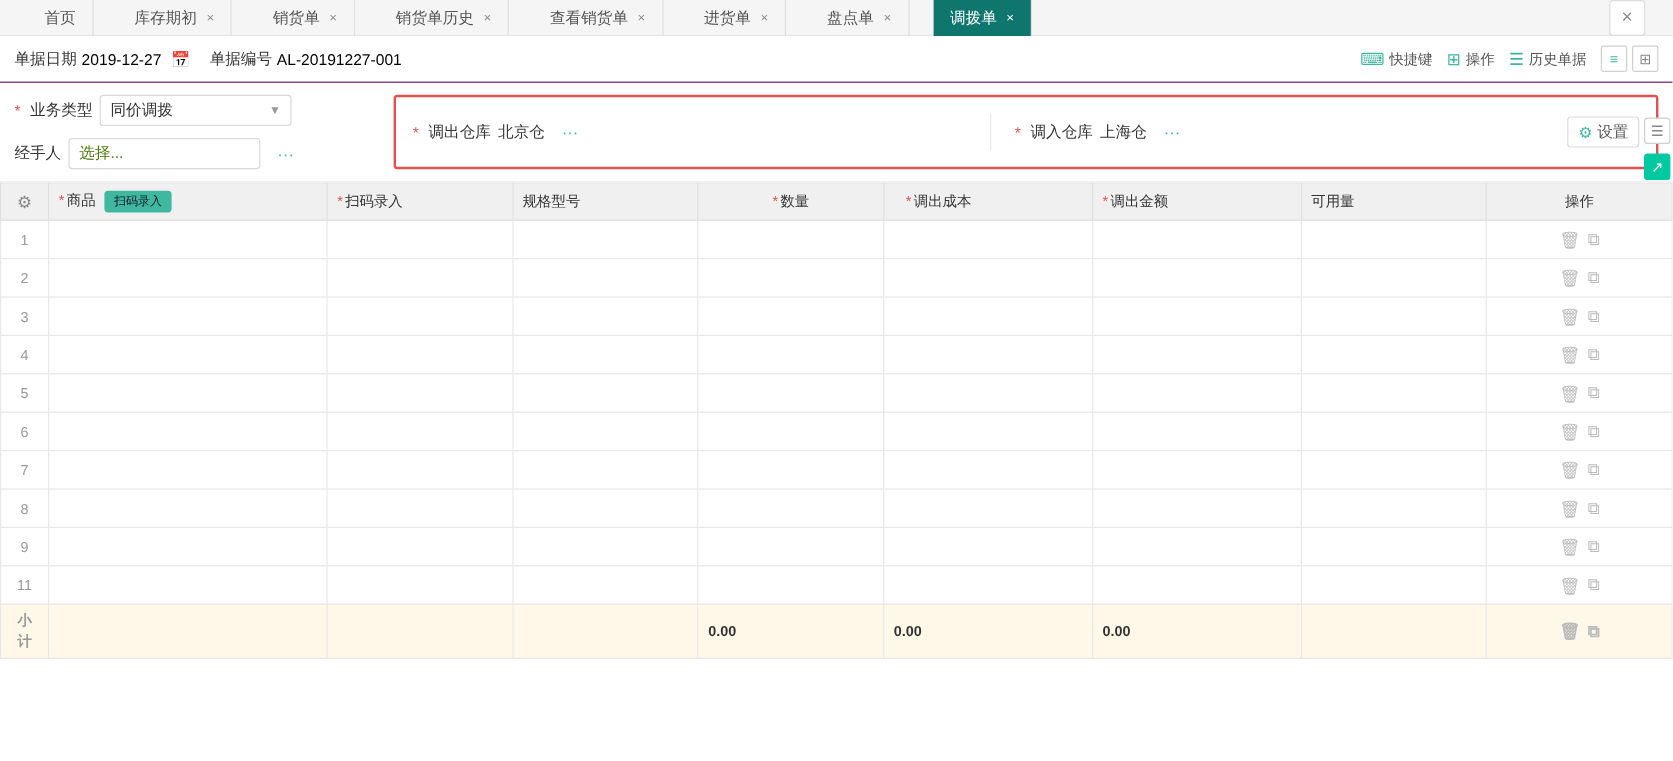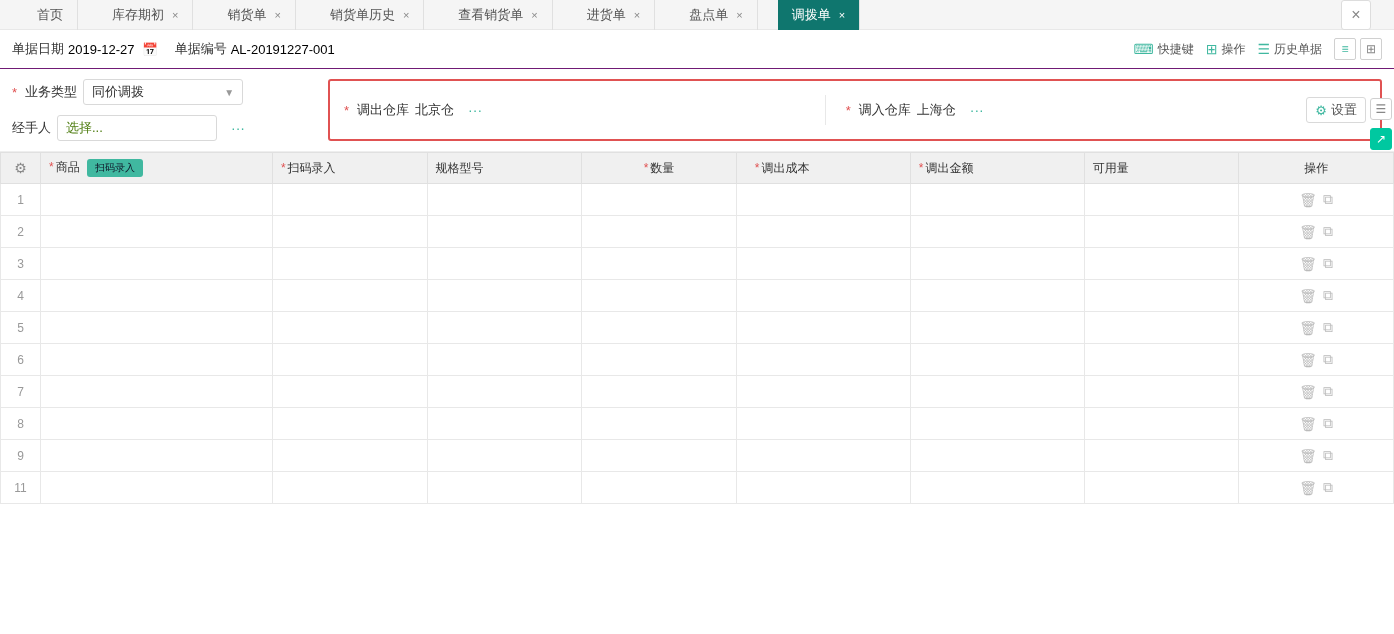--- a/index.html
+++ b/index.html
@@ -487,20 +487,36 @@
     <td></td>
     <td></td>
     <td></td>
     <td>
       <div class="action-cell">
         <span class="action-icon">🗑</span>
         <span class="action-icon">⧉</span>
       </div>
     </td>
   </tr>
+          <tr class="subtotal-row">
+  <td class="row-num" colspan="1">小计</td>
+  <td></td>
+  <td></td>
+  <td></td>
+  <td>0.00</td>
+  <td>0.00</td>
+  <td>0.00</td>
+  <td></td>
+  <td>
+    <div class="action-cell">
+      <span class="action-icon">🗑</span>
+      <span class="action-icon">⧉</span>
+    </div>
+  </td>
+</tr>
         </tbody>
     </table>
   </div>
 </div>
 
 <div class="right-panel">
   <div class="right-panel-btn">☰</div>
   <div class="right-panel-btn green">↗</div>
 </div>
 

